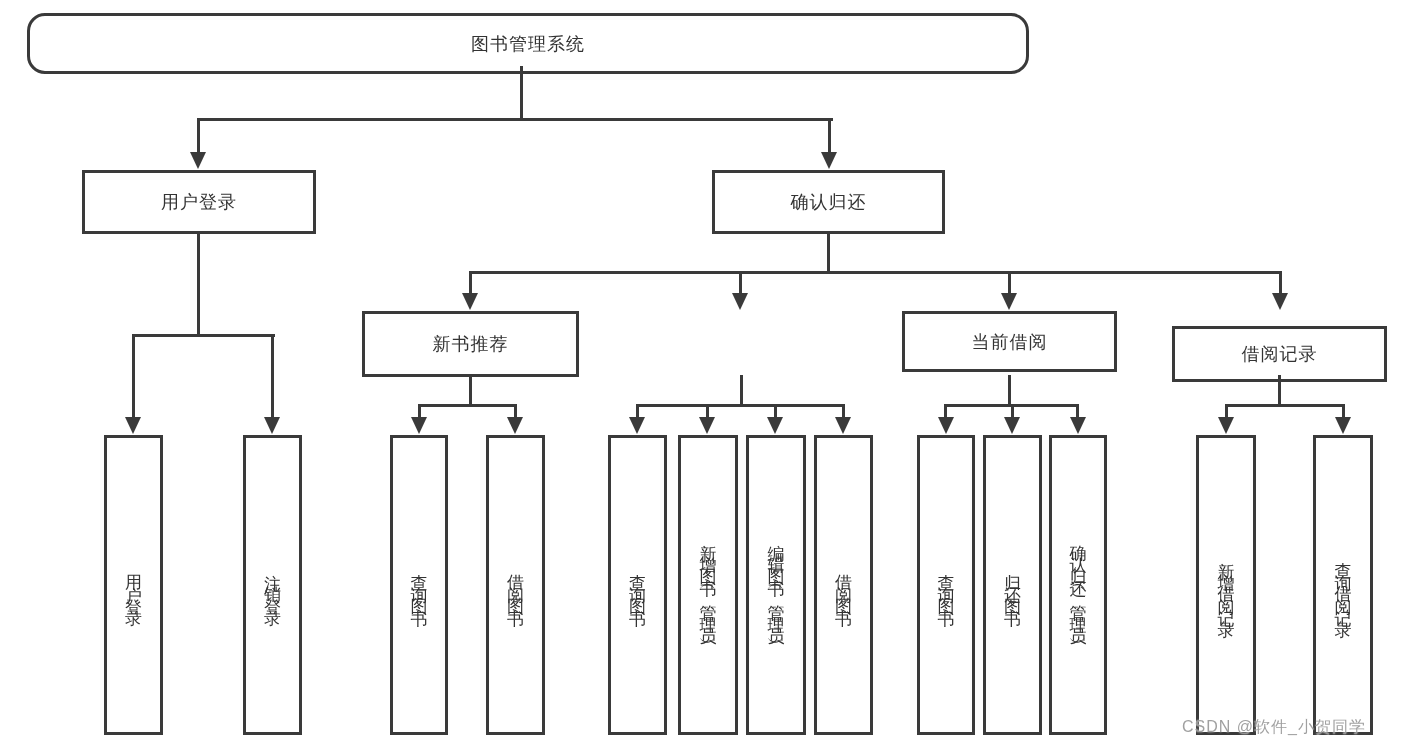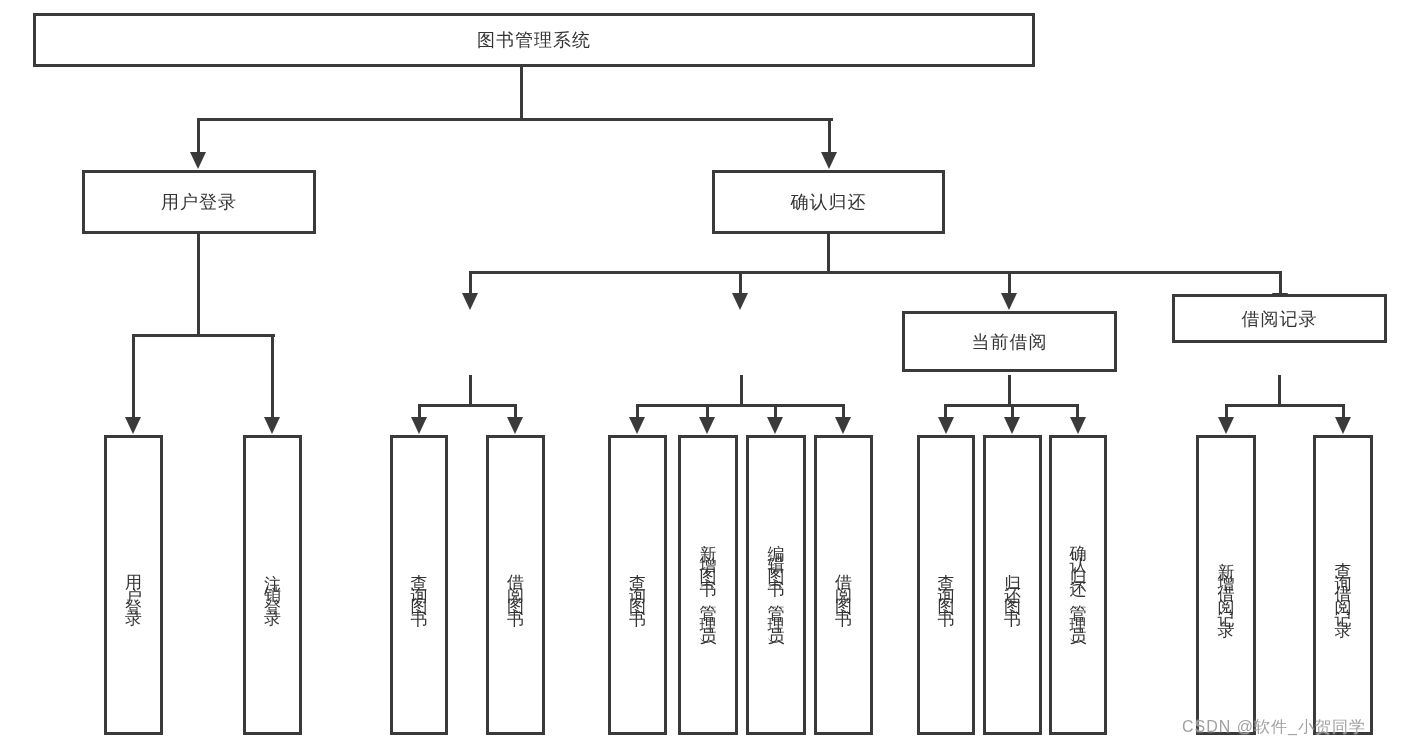--- a/index.html
+++ b/index.html
@@ -42,27 +42,27 @@
   .vline { width: 3px; }
   .arrow {
     position: absolute;
     width: 0;
     height: 0;
     border-left: 8px solid transparent;
     border-right: 8px solid transparent;
     border-top: 17px solid #3a3a3a;
   }
   
-  .b-root  { left: 33px;   top: 13px;  width: 1002px; height: 54px; }
+  .b-root  { left: 27px;   top: 13px;  width: 1002px; height: 61px; border-radius: 18px; }
   .b-login { left: 82px;   top: 170px; width: 234px;  height: 64px; }
   .b-mgmt  { left: 712px;  top: 170px; width: 233px;  height: 64px; }
   .b-l3a   { left: 362px;  top: 311px; width: 217px;  height: 66px; }
   .b-l3b   { left: 634px;  top: 311px; width: 214px;  height: 66px; }
   .b-l3c   { left: 902px;  top: 311px; width: 215px;  height: 61px; }
-  .b-l3d   { left: 1172px; top: 294px; width: 215px;  height: 49px; text-align: center; }
+  .b-l3d   { left: 1172px; top: 326px; width: 215px;  height: 56px; text-align: center; }
   .b-a1 { left: 104px;  top: 435px; width: 59px; height: 300px; }
   .b-a2 { left: 243px;  top: 435px; width: 59px; height: 300px; }
   .b-b1 { left: 390px;  top: 435px; width: 58px; height: 300px; }
   .b-b2 { left: 486px;  top: 435px; width: 59px; height: 300px; }
   .b-c1 { left: 608px;  top: 435px; width: 59px; height: 300px; }
   .b-c2 { left: 678px;  top: 435px; width: 60px; height: 300px; }
   .b-c3 { left: 746px;  top: 435px; width: 60px; height: 300px; }
   .b-c4 { left: 814px;  top: 435px; width: 59px; height: 300px; }
   .b-d1 { left: 917px;  top: 435px; width: 58px; height: 300px; }
   .b-d2 { left: 983px;  top: 435px; width: 59px; height: 300px; }
@@ -114,20 +114,23 @@
   <div class="hline" style="left:469px;  top:271px; width:813px;"></div>
   <div class="vline" style="left:469px;  top:271px; height:24px;"></div>
   <div class="vline" style="left:739px;  top:271px; height:24px;"></div>
   <div class="vline" style="left:1008px; top:271px; height:24px;"></div>
   <div class="vline" style="left:1279px; top:271px; height:24px;"></div>
   <div class="arrow" style="left:462px;  top:293px;"></div>
   <div class="arrow" style="left:732px;  top:293px;"></div>
   <div class="arrow" style="left:1001px; top:293px;"></div>
   <div class="arrow" style="left:1272px; top:293px;"></div>
 
+  <div class="node b-l3a">
+    <span>新书推荐</span>
+  </div>
   <div class="node b-l3c">
     <span>当前借阅</span>
   </div>
   <div class="node b-l3d">
     <span>借阅记录</span>
   </div>
 
   <div class="vline" style="left:469px; top:375px; height:32px;"></div>
   <div class="hline" style="left:418px; top:404px; width:99px;"></div>
   <div class="vline" style="left:418px; top:404px; height:15px;"></div>

